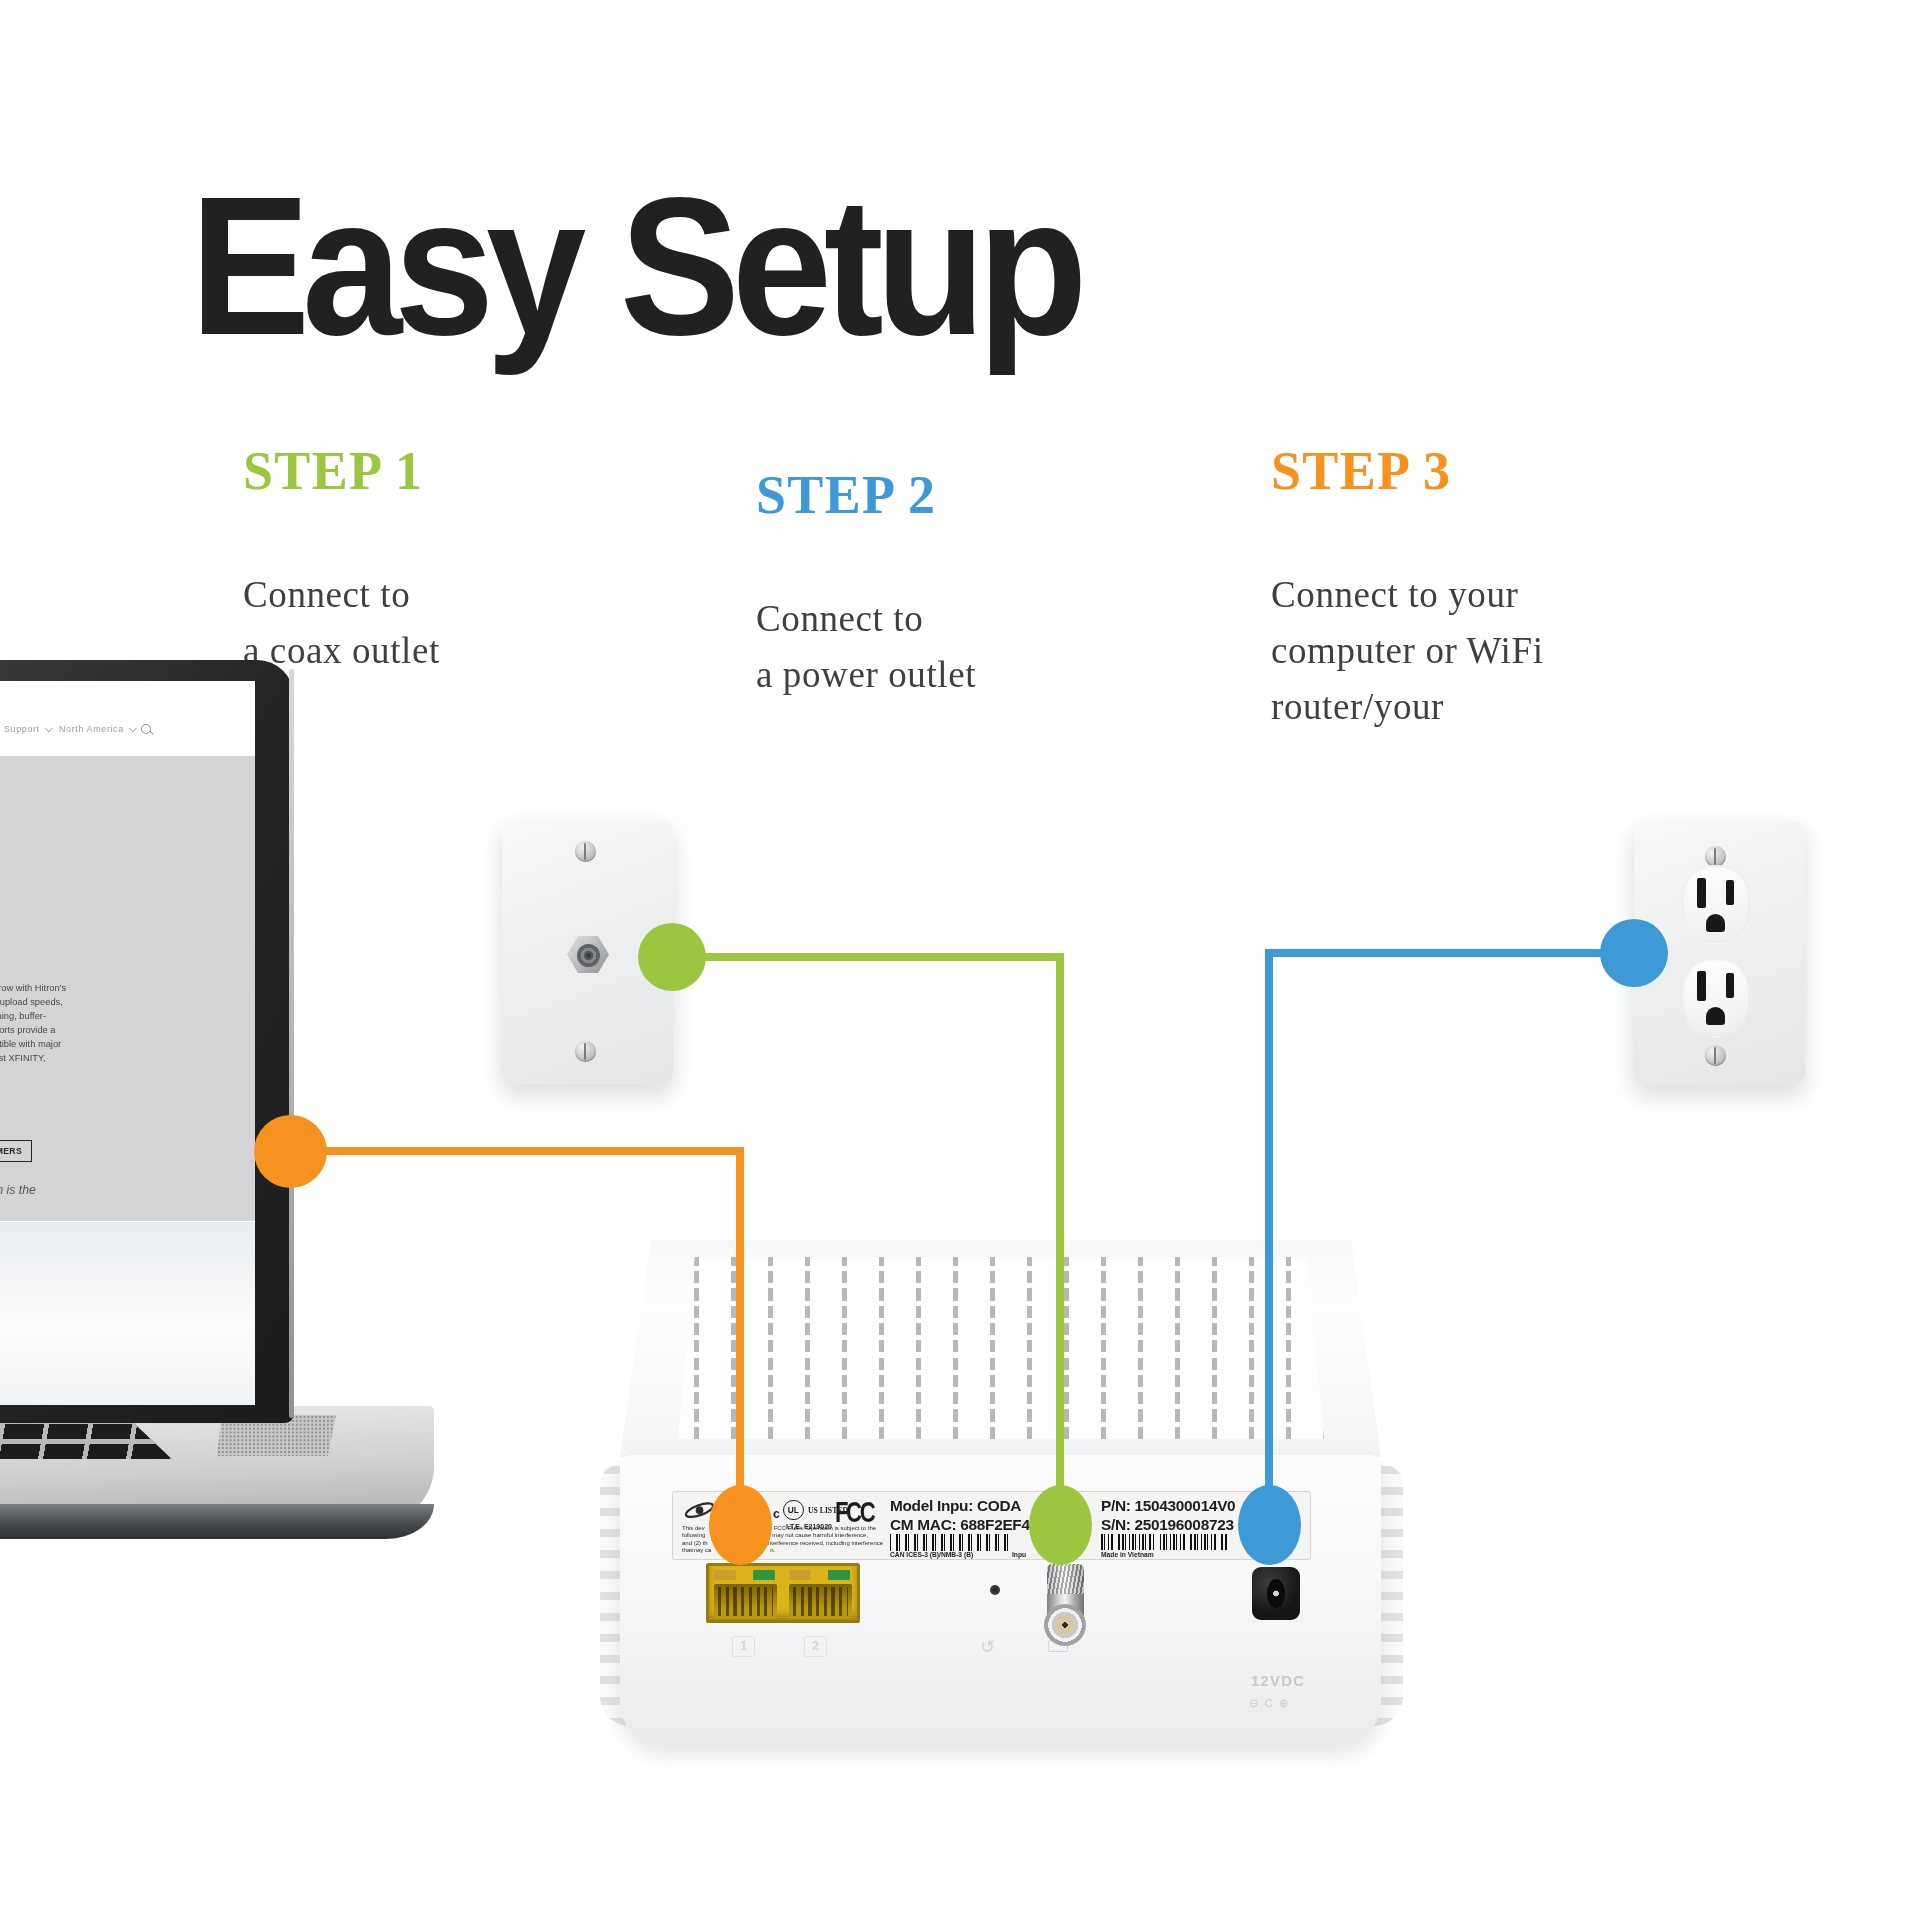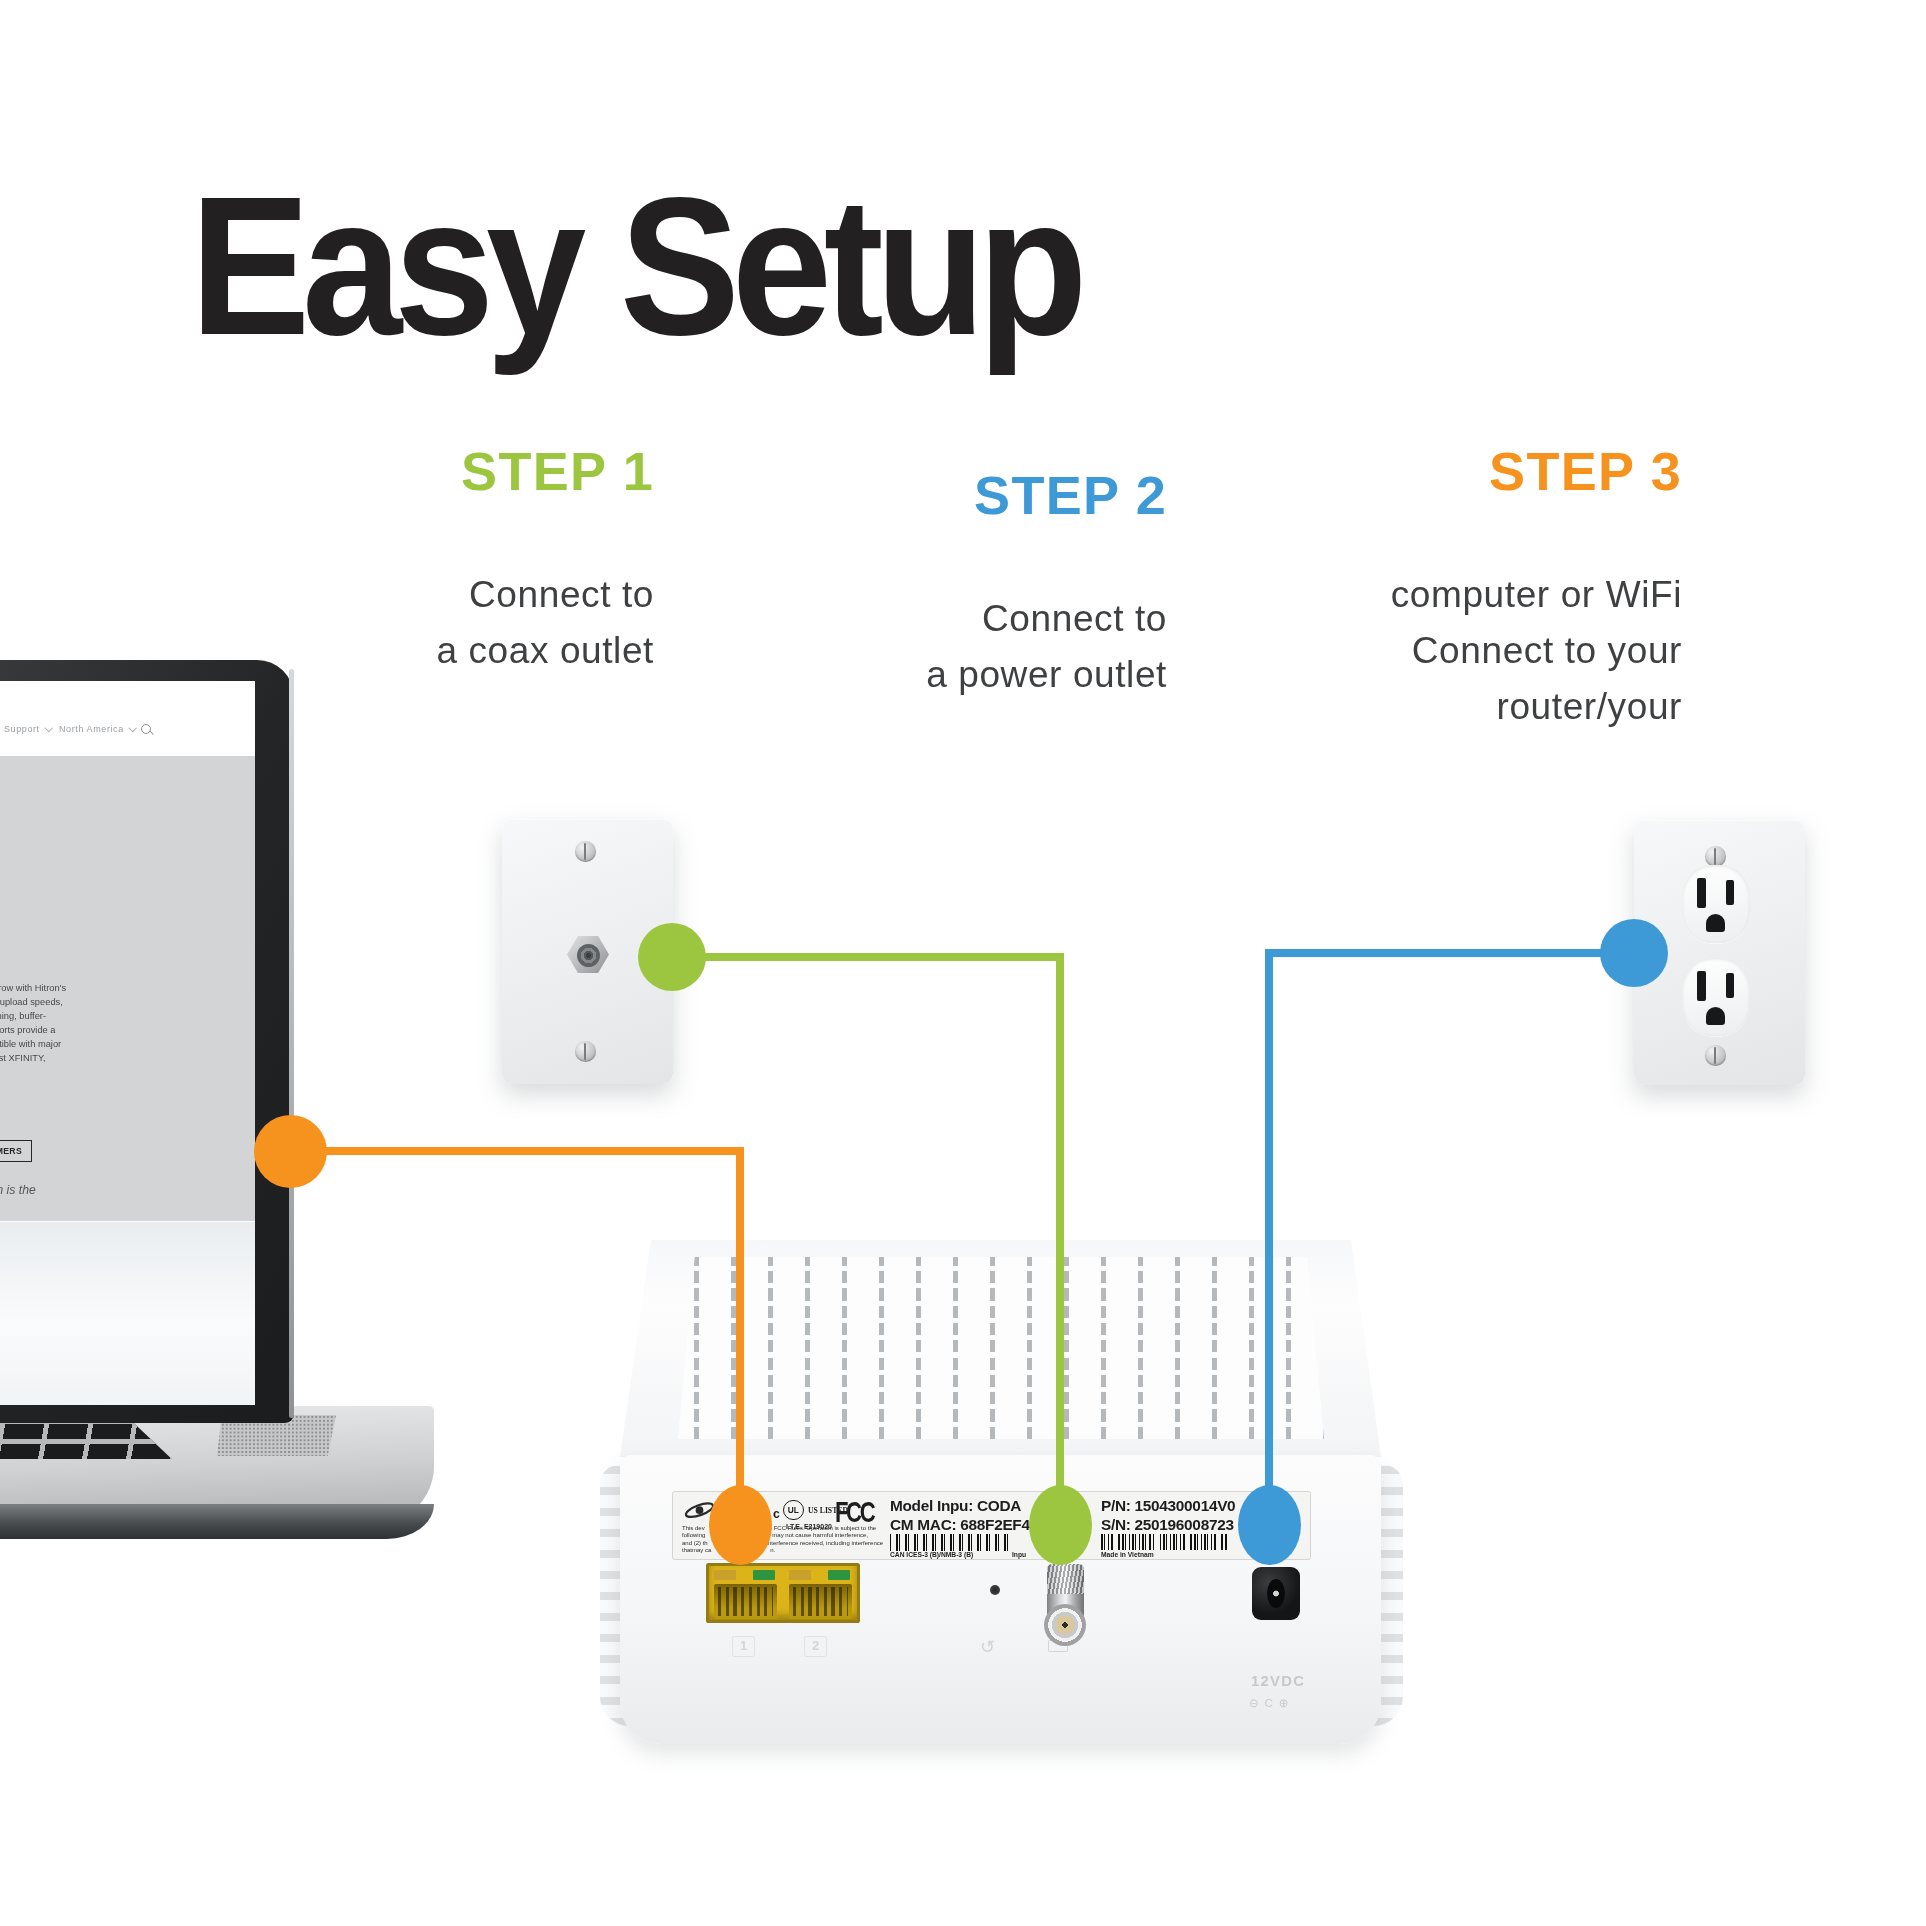--- a/index.html
+++ b/index.html
@@ -5,21 +5,21 @@
   html,body{margin:0;padding:0;background:#fff;}
   #canvas{position:relative;width:1926px;height:1926px;background:#ffffff;
           font-family:"Liberation Sans",sans-serif;overflow:hidden;}
 
   
   #title{position:absolute;left:190px;top:154px;font-size:196px;font-weight:bold;
          letter-spacing:-9px;color:#232021;transform:scaleX(.92);transform-origin:left top;
          white-space:nowrap;}
 
   
-  .step{position:absolute;width:411px;text-align:right;}
+  .step{position:absolute;width:411px;text-align:left;font-family:Liberation Serif, serif;}
   #step-1{left:243px;top:440px;} #step-2{left:756px;top:440px;margin-top:24px;} #step-3{left:1271px;top:440px;}
   .step-label{font-size:54px;font-weight:bold;letter-spacing:1.3px;}
   #step-1 .step-label{color:var(--green);} #step-2 .step-label{color:var(--blue);} #step-3 .step-label{color:var(--orange);}
   .step-desc{margin-top:65px;font-size:37px;line-height:56px;color:#3e4042;letter-spacing:0.6px;font-weight:400;}
 
   
   #laptop-bezel{position:absolute;left:-45px;top:660px;width:339px;height:763px;z-index:3;
      background:linear-gradient(120deg,#3a3b3d,#242527 45%,#1b1c1e);
      border-radius:6.4px 37px 9px 3.9px;}
   #laptop-rim{position:absolute;left:289px;top:669px;width:5.1px;height:749px;z-index:3;
@@ -184,22 +184,22 @@
   <div class="step" id="step-2">
     <div class="step-label">STEP 2</div>
     <div class="step-desc">
       <div>Connect to</div>
       <div>a power outlet</div>
     </div>
   </div>
   <div class="step" id="step-3">
     <div class="step-label">STEP 3</div>
     <div class="step-desc">
+      <div>Connect to your</div>
       <div>computer or WiFi</div>
-      <div>Connect to your</div>
       <div>router/your</div>
     </div>
   </div>
 
   <div id="laptop-base">
     <div id="keyboard"></div>
     <div id="speaker-grille"></div>
     <div id="laptop-underside"></div>
   </div>
   <div id="laptop-bezel"></div>

